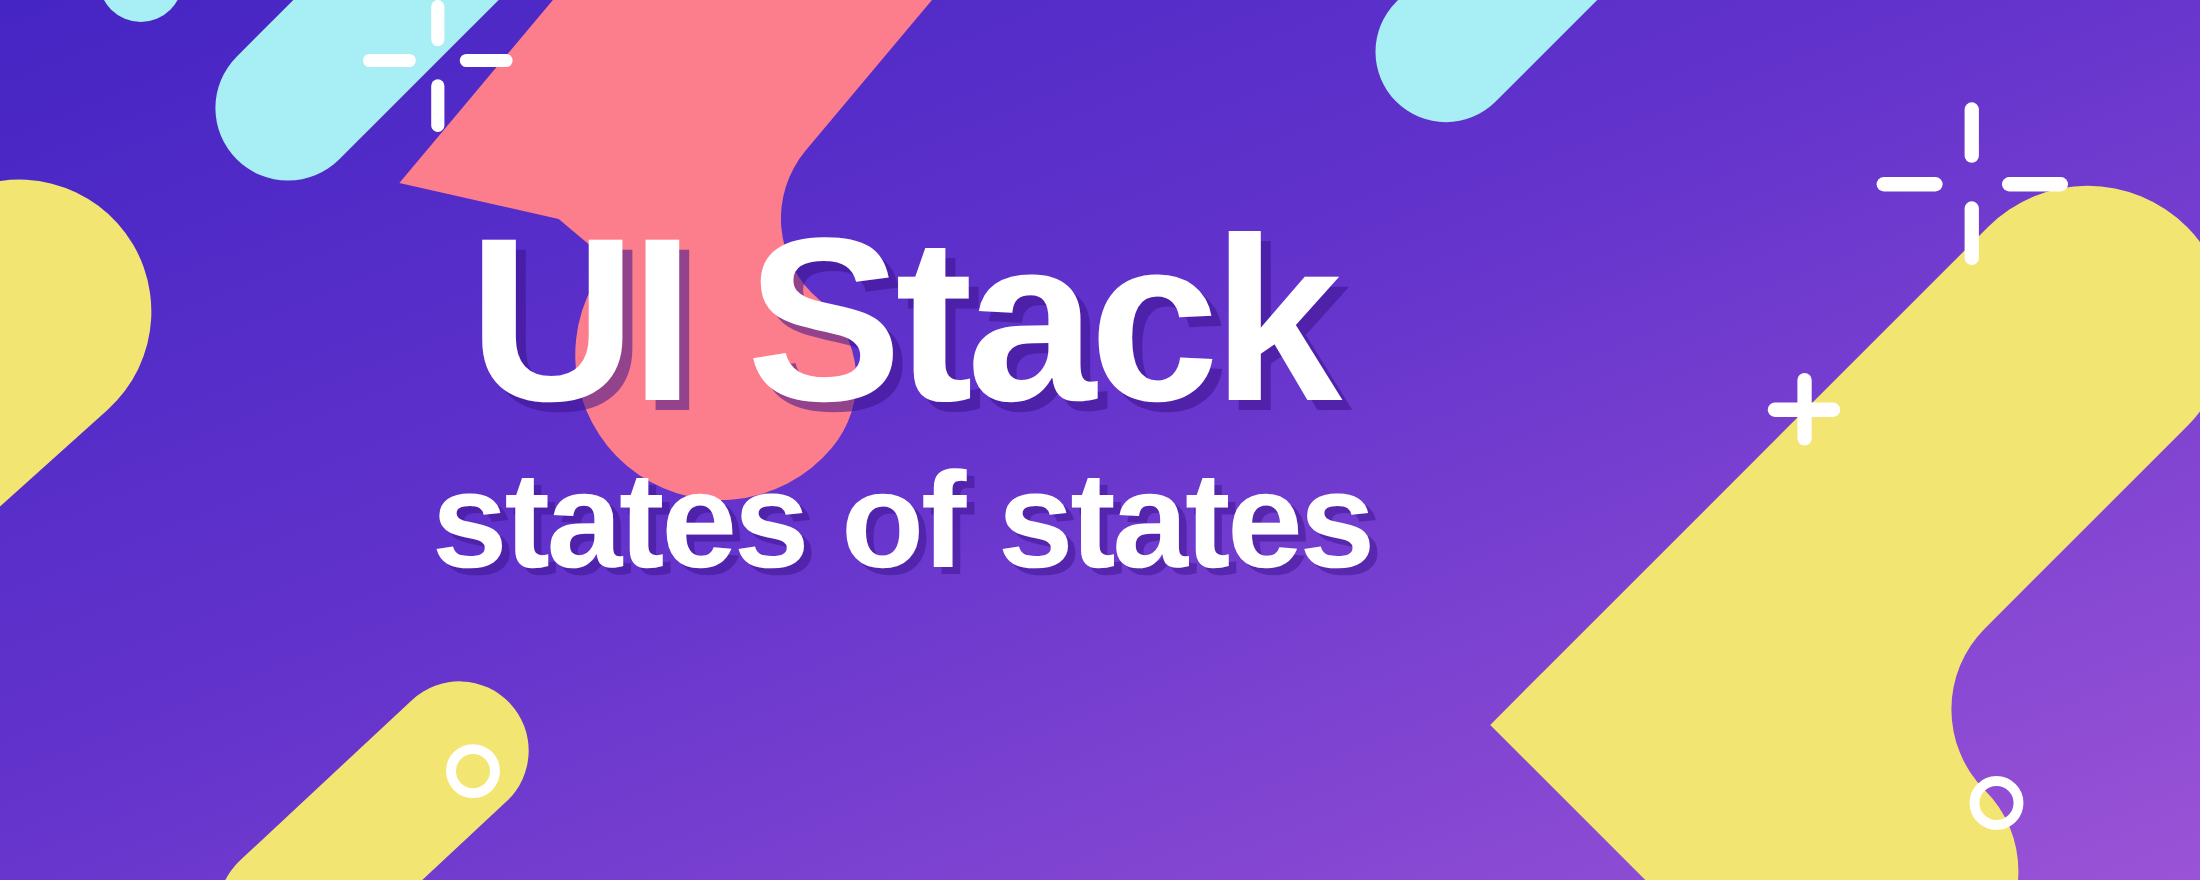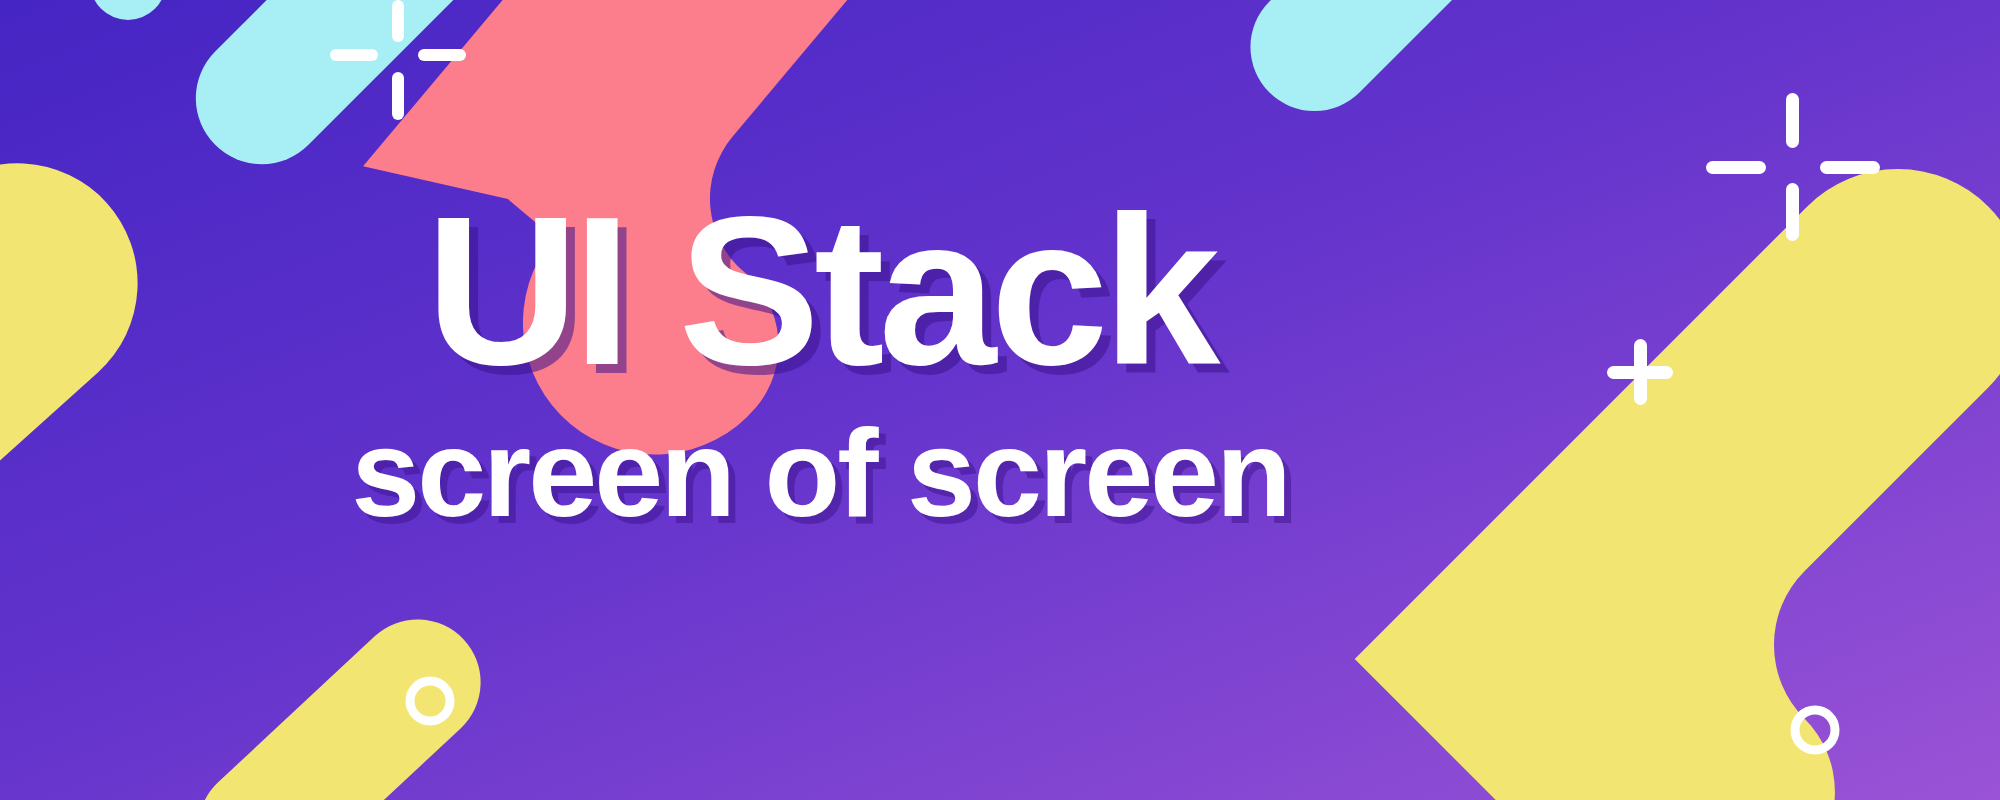--- a/index.html
+++ b/index.html
@@ -157,17 +157,17 @@
       <circle cx="430" cy="701" r="20" fill="none" stroke="#FFFFFF" stroke-width="9"></circle>
 
       <circle cx="1815" cy="730" r="20" fill="none" stroke="#FFFFFF" stroke-width="9"></circle>
 
     </g>
   </svg>
 
   <div id="text-layer">
     <div class="titles">
       <div class="headline">UI Stack</div>
-      <div class="subhead">screen of screen</div>
+      <div class="subhead">states of states</div>
     </div>
   </div>
 
 </div>
 
 </body></html>

